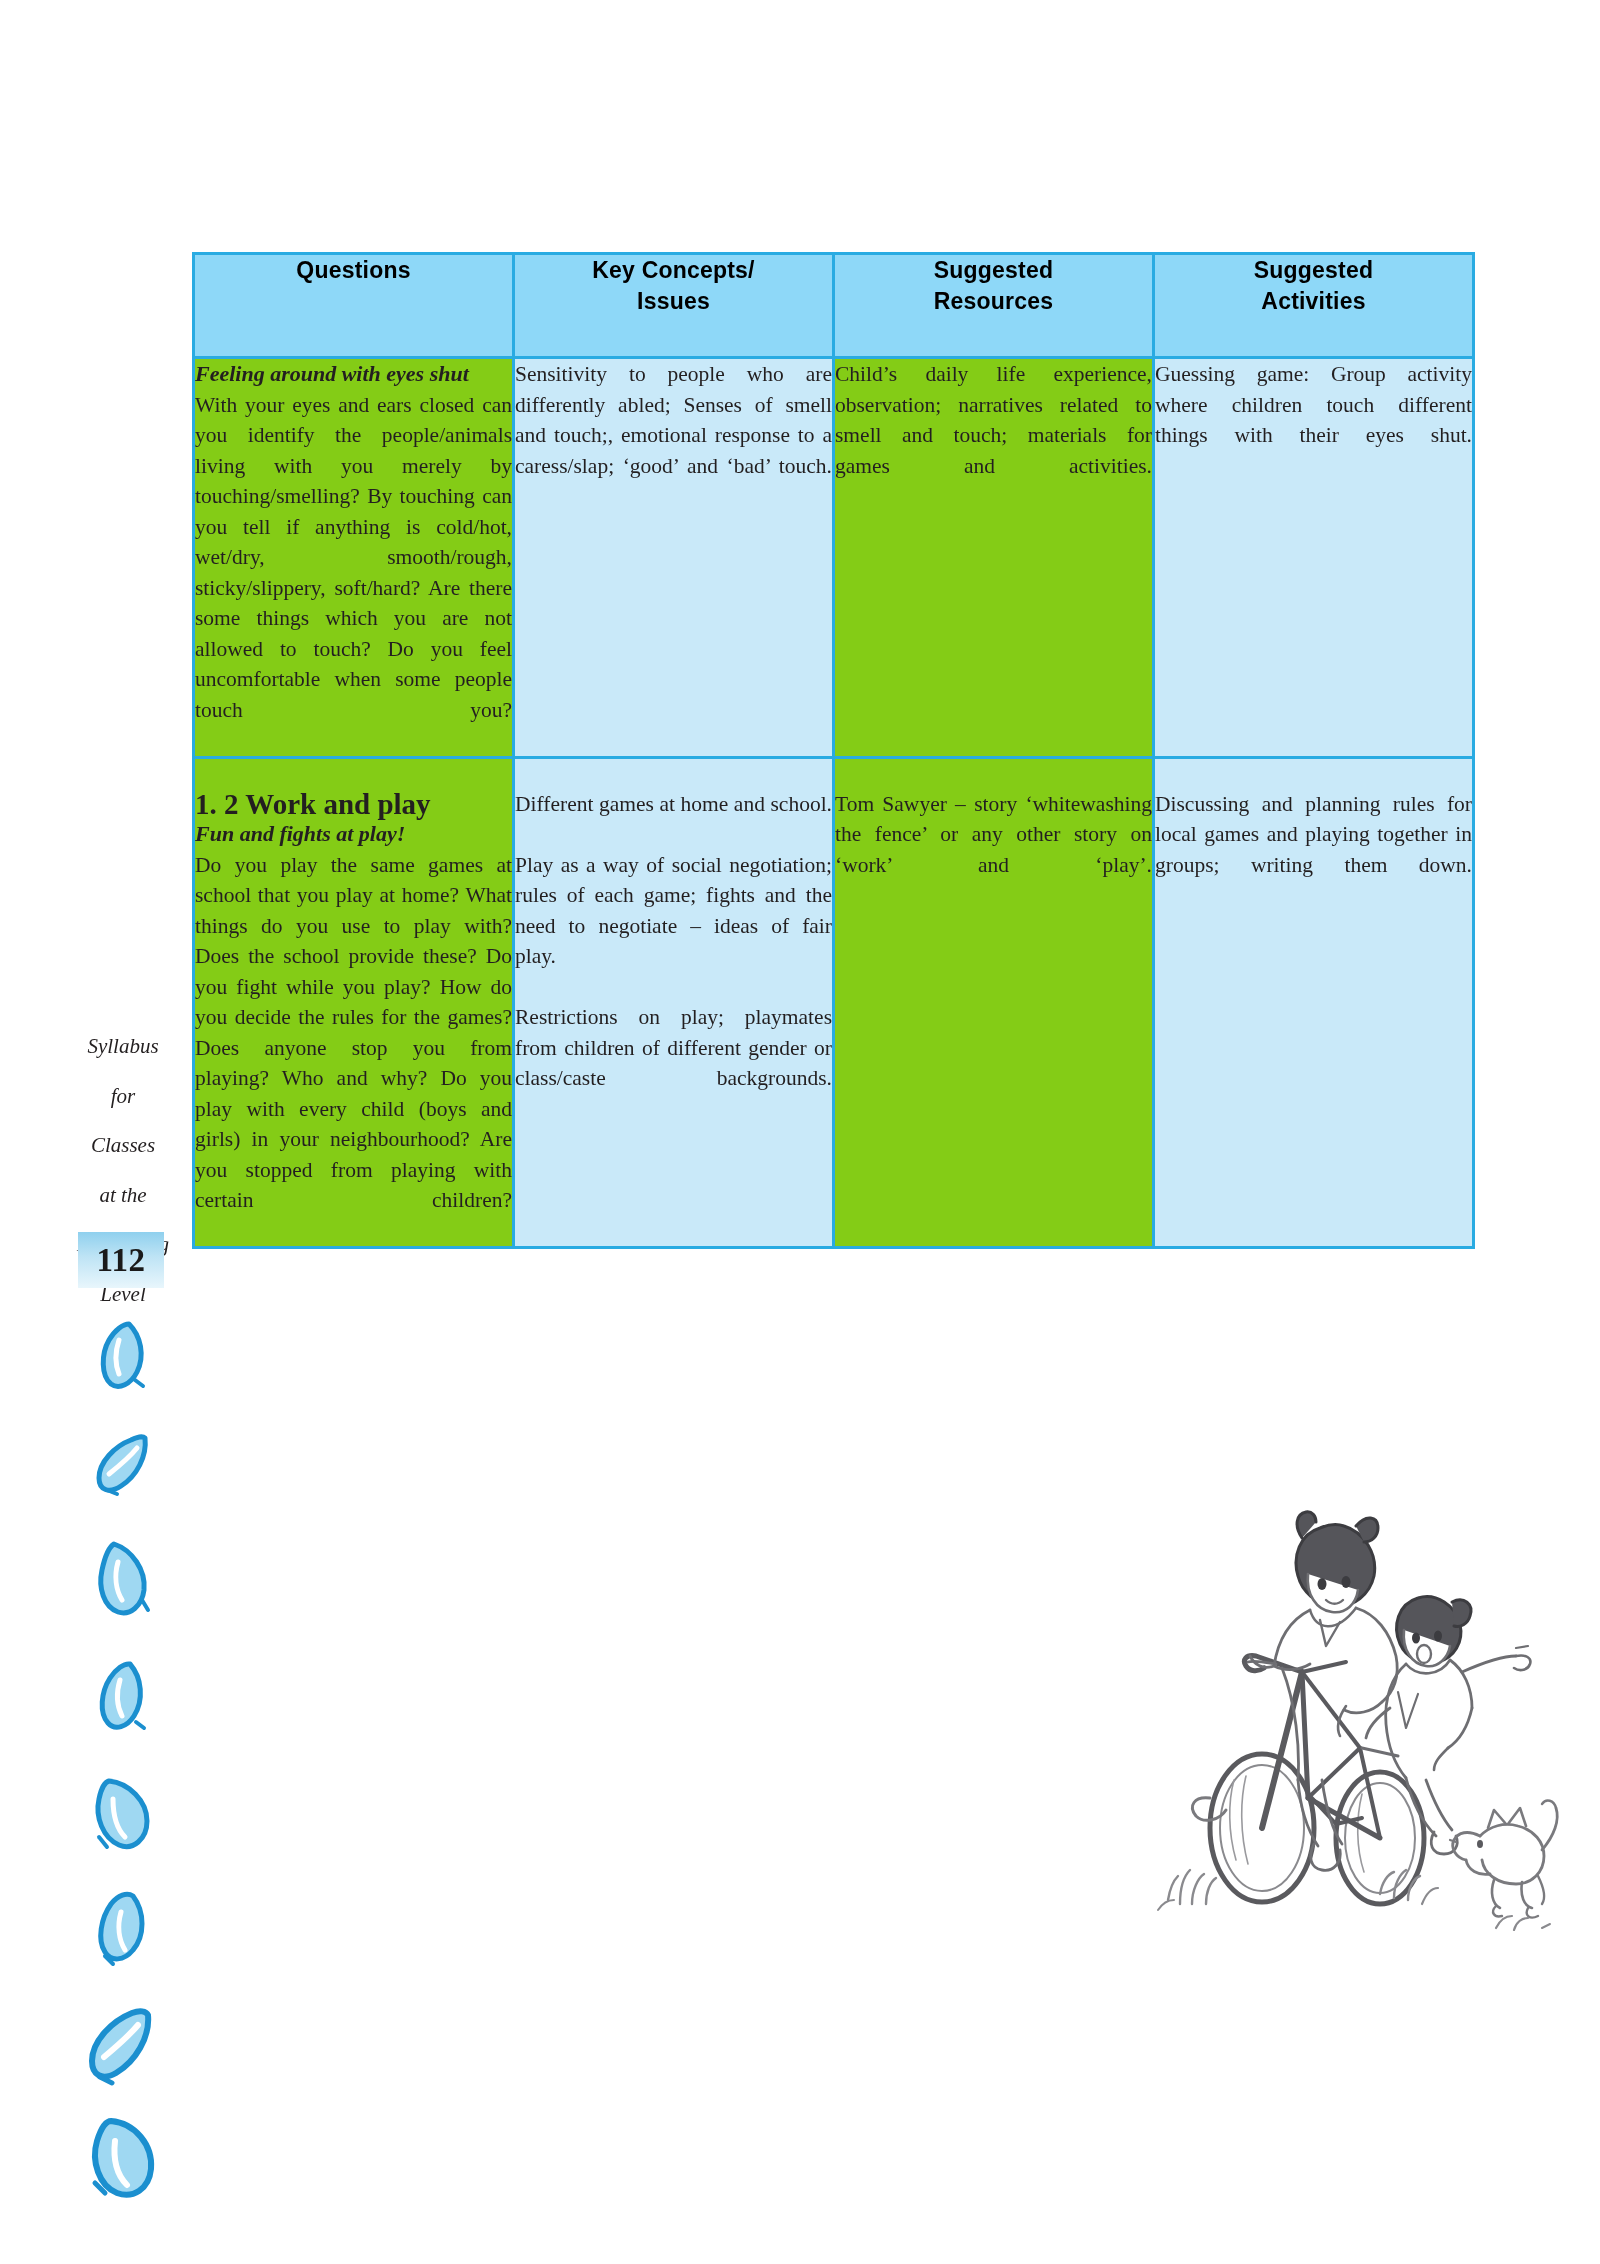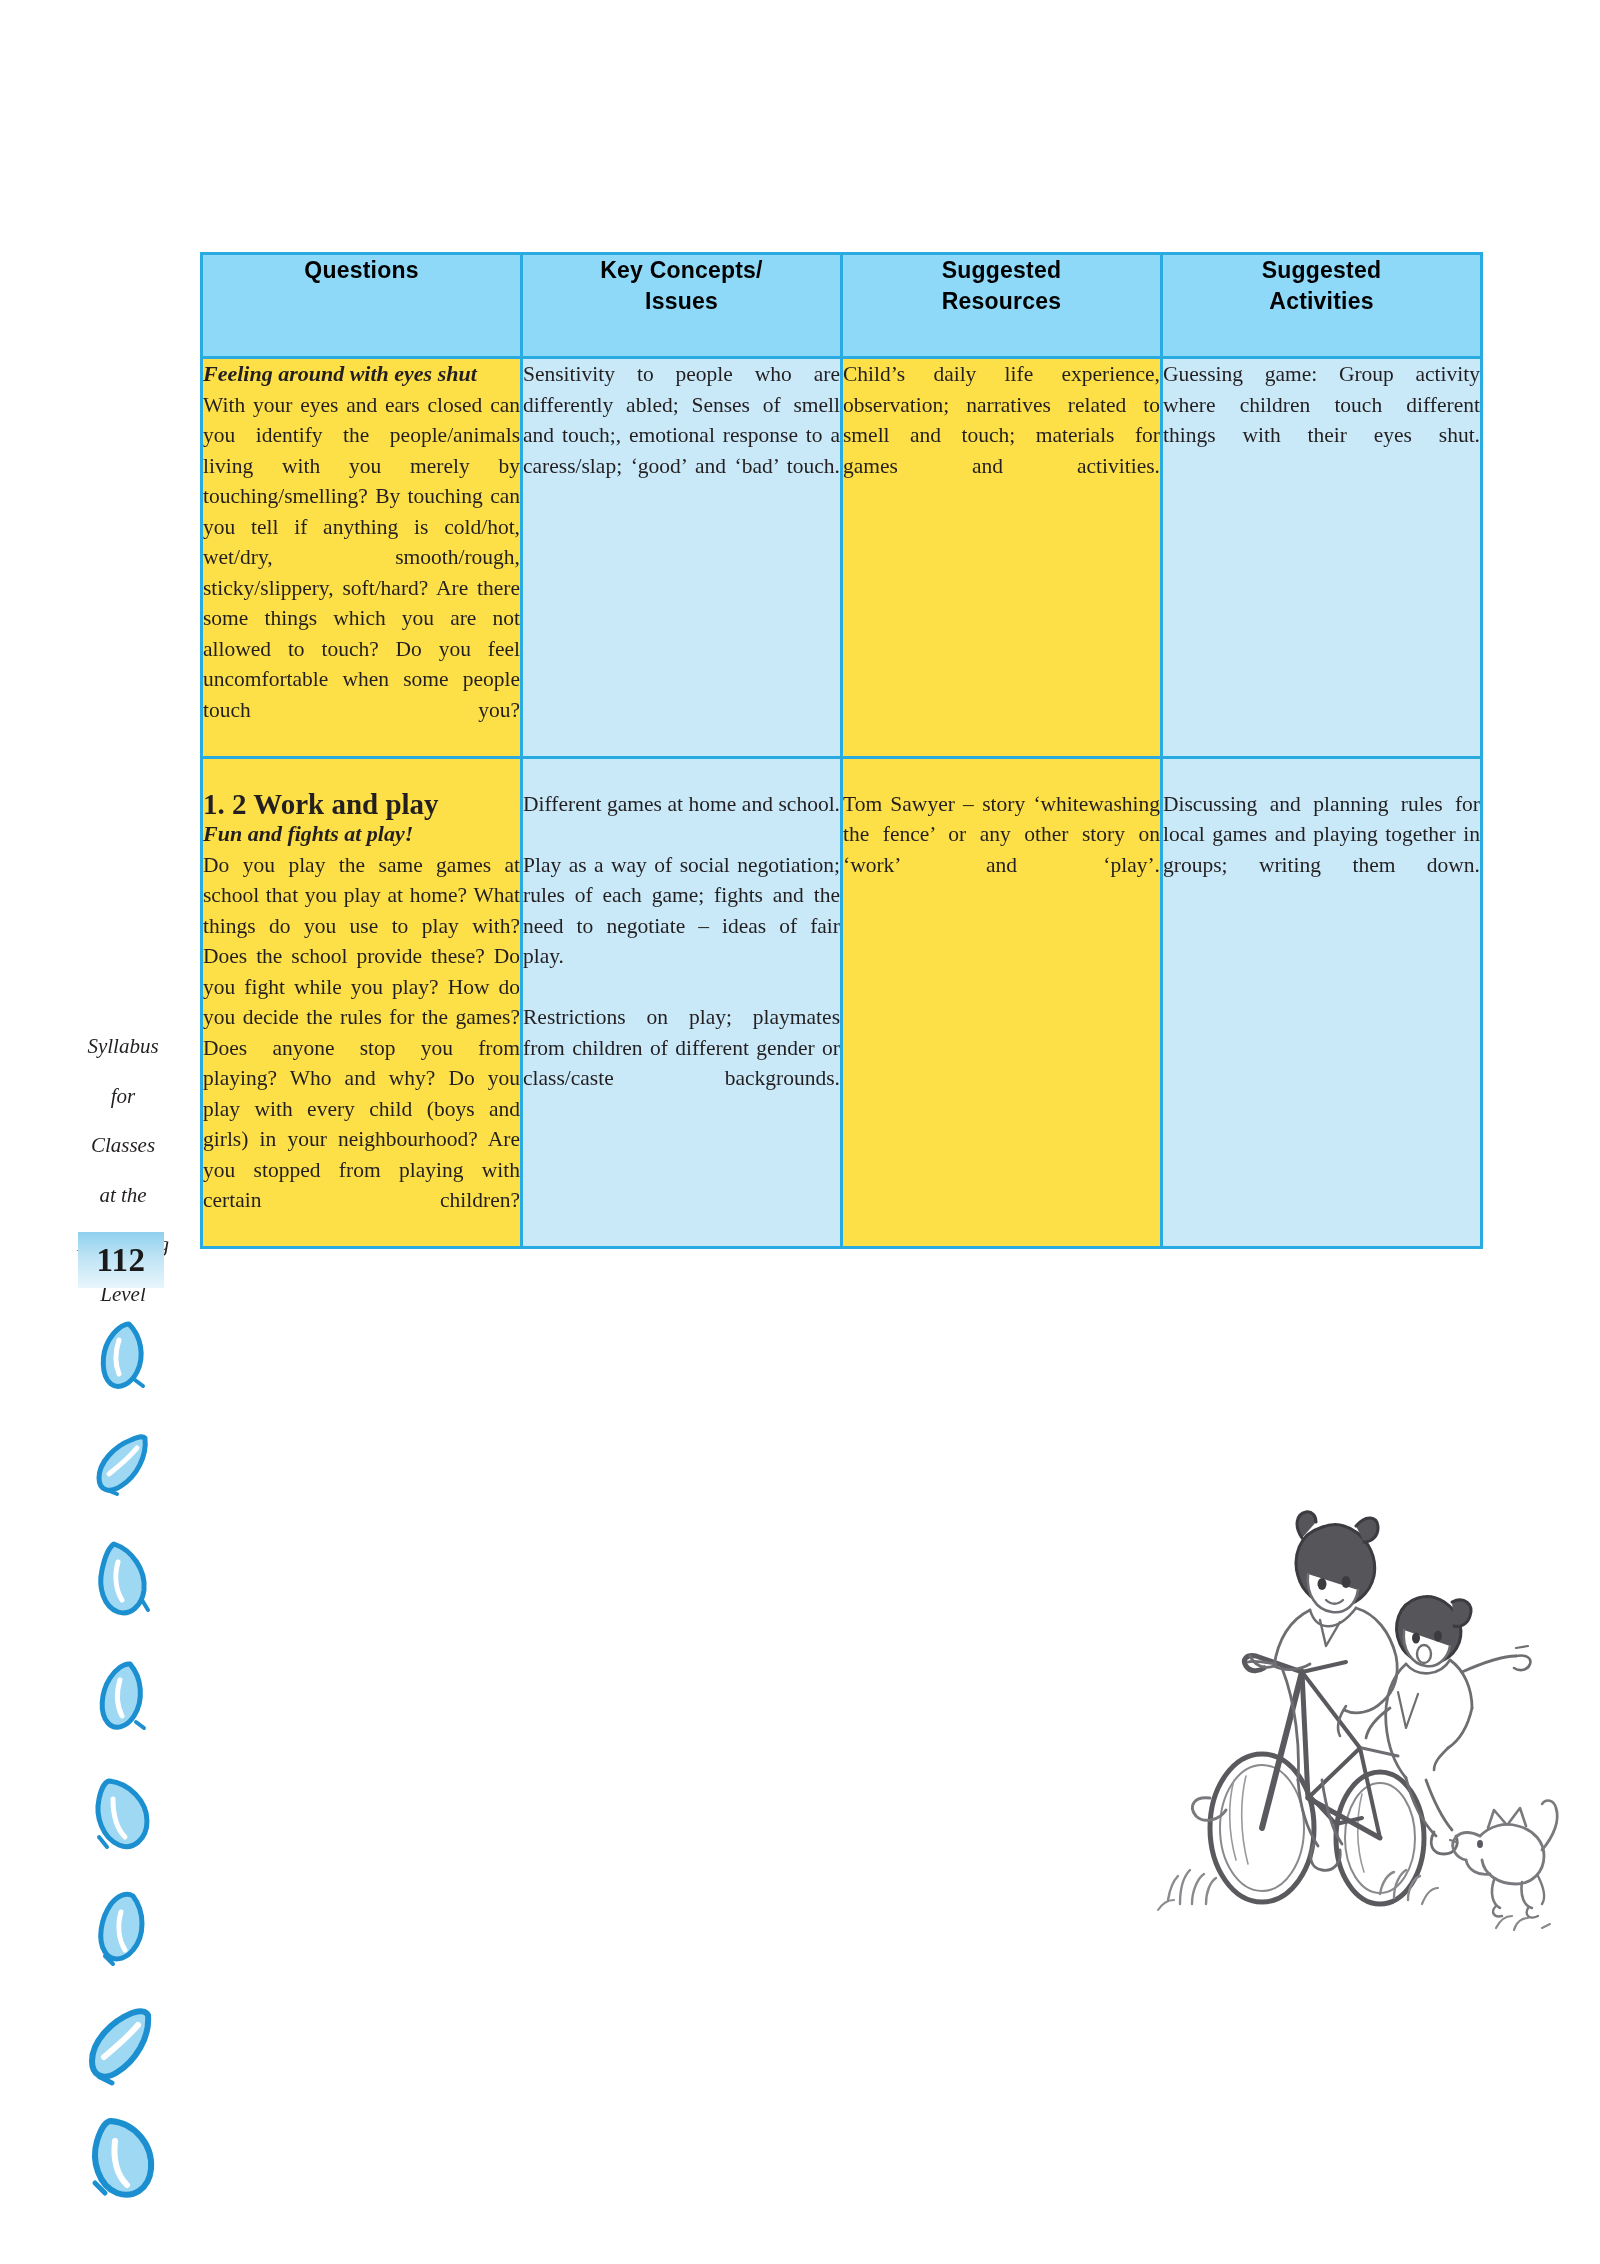--- a/index.html
+++ b/index.html
@@ -51,21 +51,21 @@
   .leaf {
     position: absolute;
     left: 48px;
     width: 150px;
   }
   .leaf svg { display: block; margin: 0 auto; }
 
   
   .table-wrap {
     position: absolute;
-    left: 200px; top: 252px;
+    left: 192px; top: 252px;
     width: 1263px;
   }
   table.syllabus {
     border-collapse: collapse;
     width: 1280px;
     table-layout: fixed;
   }
   table.syllabus col.c1 { width: 320px; }
   table.syllabus col.c2 { width: 320px; }
   table.syllabus col.c3 { width: 320px; }
@@ -91,21 +91,21 @@
   }
 
   td.cell {
     padding: 18px 14px 16px 16px;
     font-size: 21.5px;
     line-height: 30.5px;
     color: #231f20;
     text-align: justify;
     hyphens: none;
   }
-  td.white { background: #fde047; }
+  td.white { background: #84cc16; }
   td.blue  { background: #c9e9f9; }
 
   td.cell p { margin: 0; }
   td.cell p.tight { text-align: justify; }
   .hdr-italic {
     font-style: italic;
     font-weight: bold;
     font-size: 22px;
     line-height: 30.5px;
     display: block;

